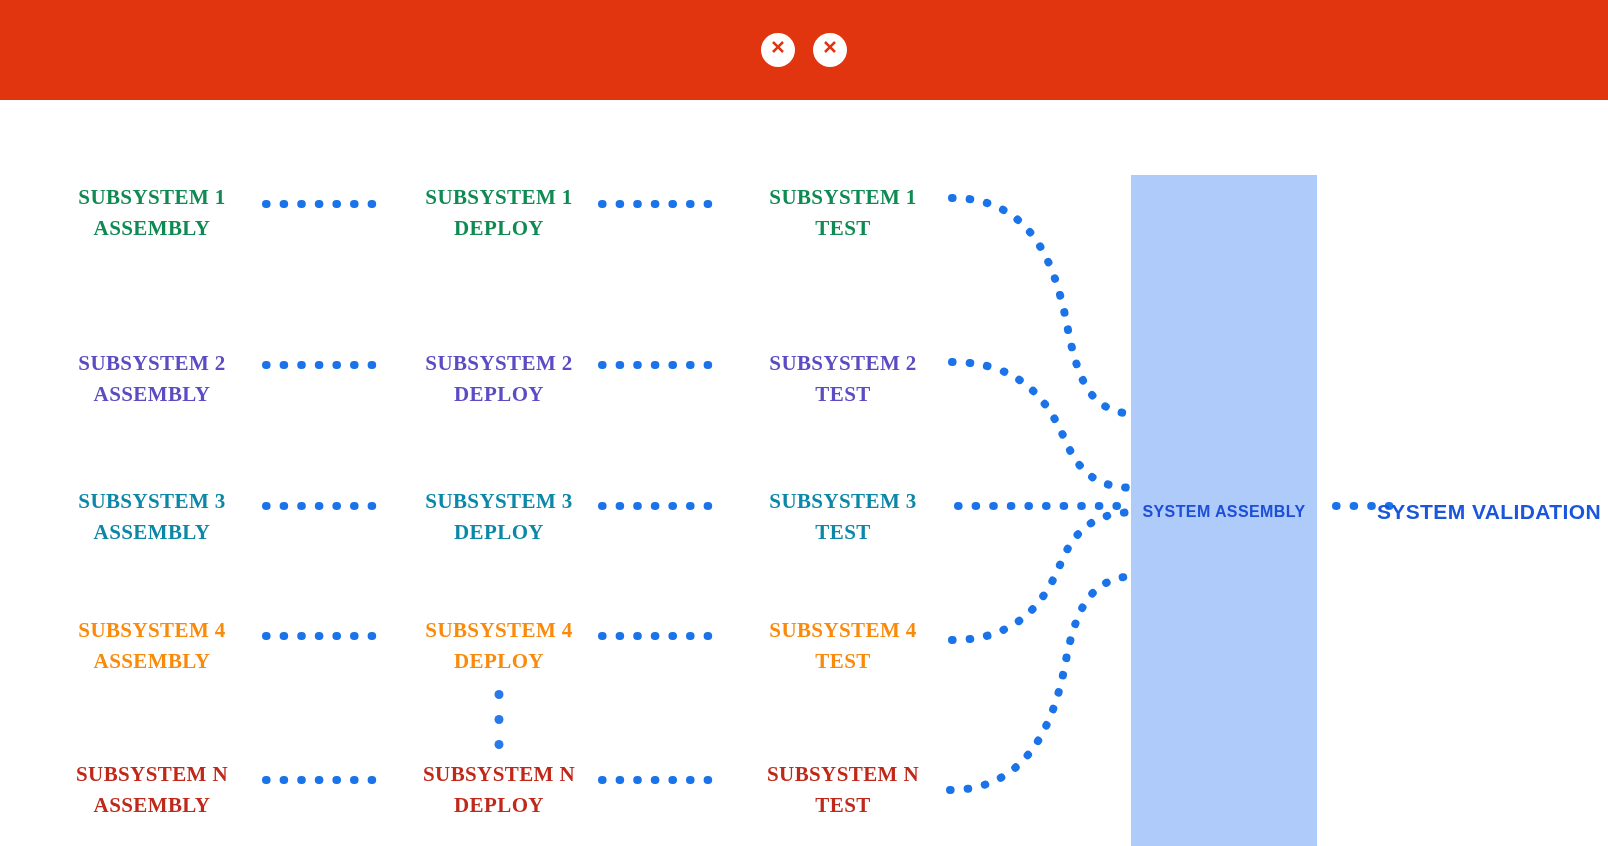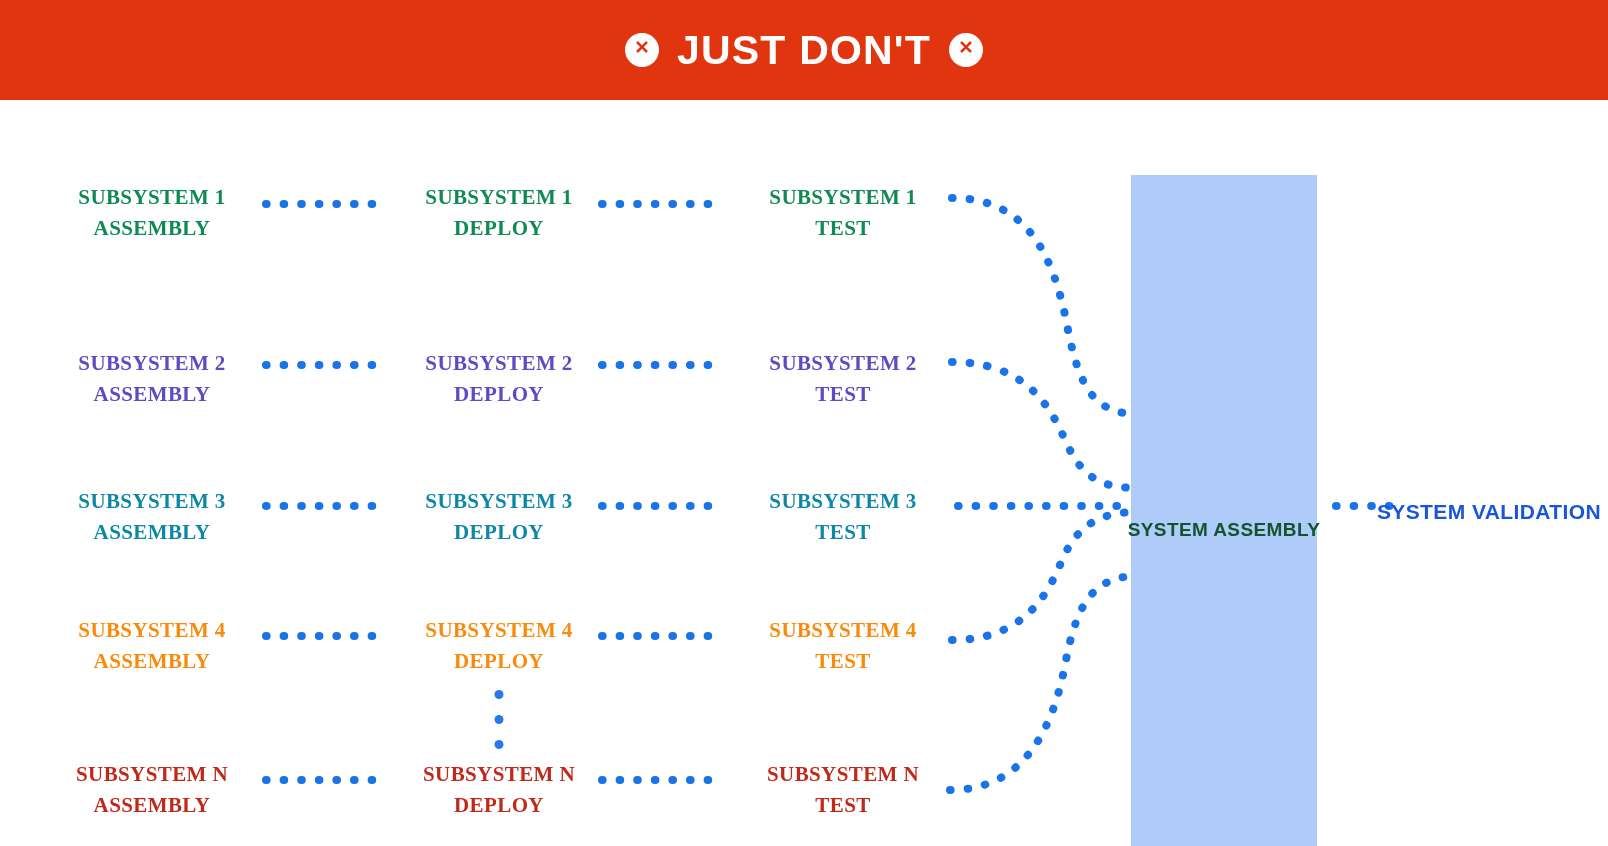--- a/index.html
+++ b/index.html
@@ -82,27 +82,26 @@
     width: 186px;
     height: 671px;
     background: #AECBFA;
   }
   .assembly-label {
     position: absolute;
     left: 1224px;
     top: 412px;
     transform: translate(-50%, -50%);
     text-align: center;
-    font-size: 19px;
+    font-size: 16px;
     font-weight: bold;
     line-height: 1.48;
     letter-spacing: 0.4px;
-    color: #14532d;
-    white-space: nowrap;
-    margin-top: 18px;
+    color: #1d4ed8;
+    white-space: nowrap;
   }
   .validation-label {
     position: absolute;
     left: 1489px;
     top: 412px;
     transform: translate(-50%, -50%);
     text-align: center;
     font-size: 21px;
     font-weight: bold;
     line-height: 1.48;
@@ -127,21 +126,20 @@
     margin-bottom: 16px;
   }
 </style>
 </head>
 <body>
 
 <div class="banner">
   <svg class="x-circle" viewBox="0 0 34 34">
     <path fill="#ffffff" fill-rule="evenodd" d="M17 0a17 17 0 1 0 0 34 17 17 0 0 0 0-34zm5.9 9.9l-1.8-1.8L17 12.2l-4.1-4.1-1.8 1.8 4.1 4.1-4.1 4.1 1.8 1.8 4.1-4.1 4.1 4.1 1.8-1.8-4.1-4.1 4.1-4.1z"></path>
   </svg>
-  <div class="banner-title">JUST DON'T</div>
   <svg class="x-circle" viewBox="0 0 34 34">
     <path fill="#ffffff" fill-rule="evenodd" d="M17 0a17 17 0 1 0 0 34 17 17 0 0 0 0-34zm5.9 9.9l-1.8-1.8L17 12.2l-4.1-4.1-1.8 1.8 4.1 4.1-4.1 4.1 1.8 1.8 4.1-4.1 4.1 4.1 1.8-1.8-4.1-4.1 4.1-4.1z"></path>
   </svg>
 </div>
 
 <div class="canvas">
 
   <svg class="connector-layer" viewBox="0 0 1608 746">
     <g fill="none" stroke="#1A73E8" stroke-width="8" stroke-linecap="round" stroke-dasharray="0.6 17">
 

